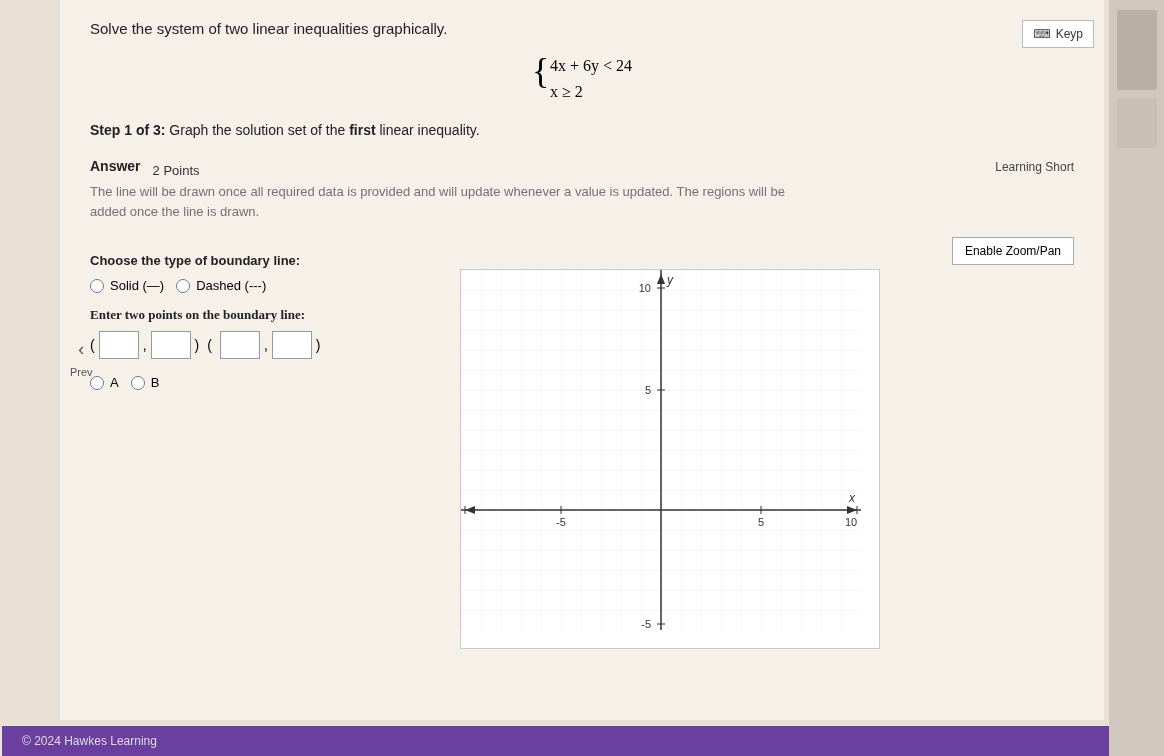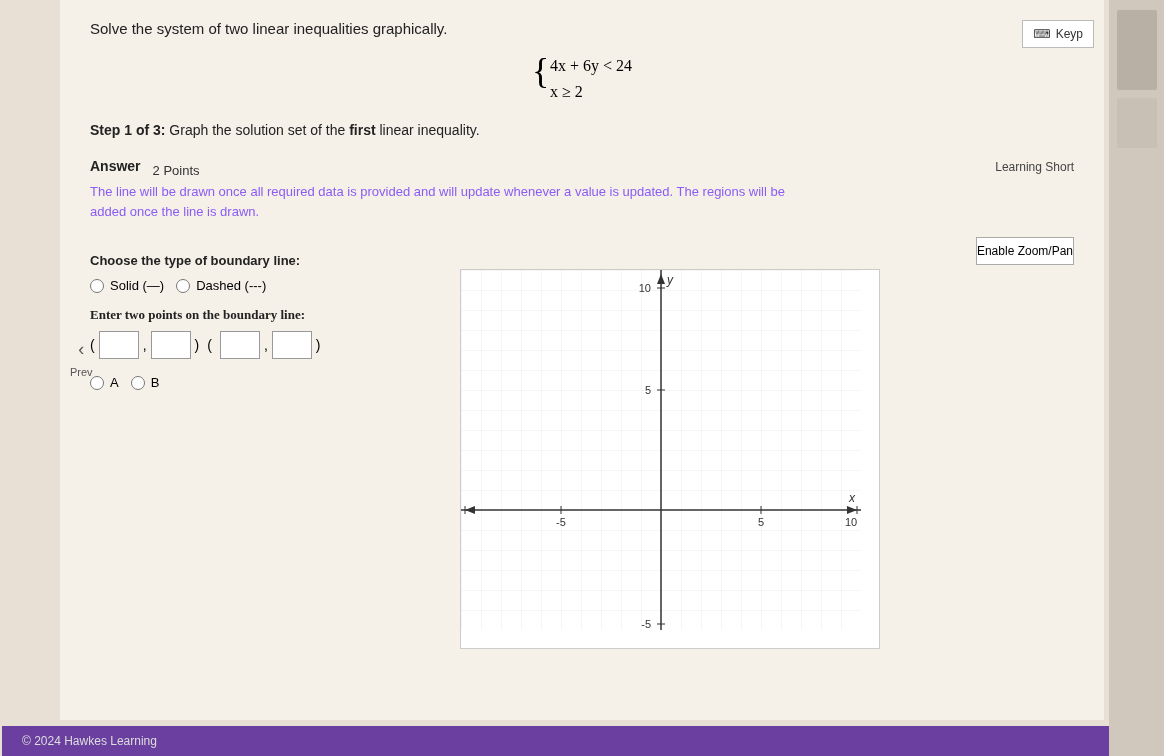--- a/index.html
+++ b/index.html
@@ -86,21 +86,21 @@
       font-family: Arial, sans-serif;
       cursor: pointer;
       display: flex;
       align-items: center;
       gap: 5px;
       color: #333;
     }
 
     .info-text {
       font-size: 13px;
-      color: #8b5cf6;
+      color: #737373;
       line-height: 1.5;
       font-family: Arial, sans-serif;
       margin-bottom: 16px;
       max-width: 700px;
     }
 
     .content-row {
       display: flex;
       gap: 30px;
       align-items: flex-start;
@@ -110,21 +110,21 @@
       flex: 0 0 340px;
     }
 
     .right-panel {
       flex: 1;
     }
 
     .enable-zoom-btn {
       background: #fff;
       border: 1px solid #aaa;
-      padding: 6px 0;
+      padding: 6px 12px;
       font-size: 12px;
       font-family: Arial, sans-serif;
       cursor: pointer;
       margin-bottom: 4px;
       float: right;
     }
 
     .graph-container {
       background: #fff;
       border: 1px solid #ccc;

